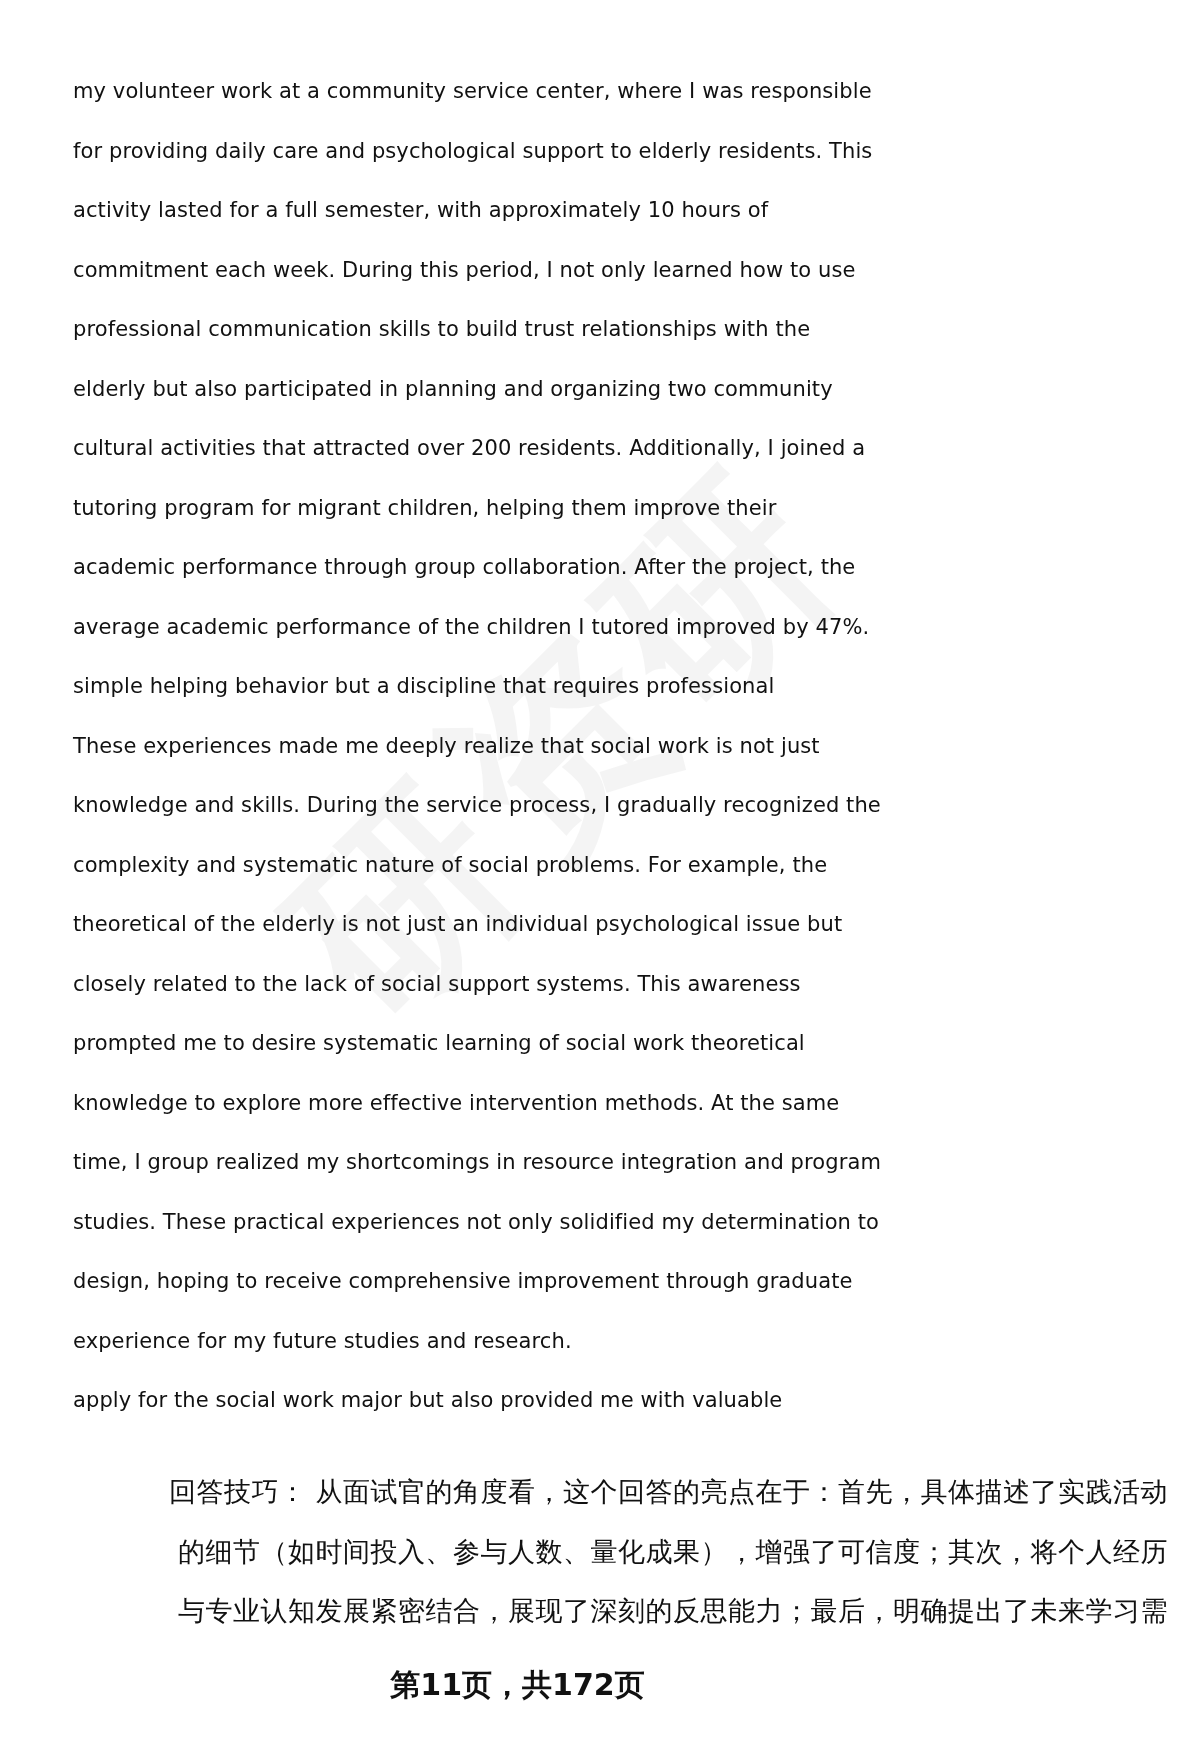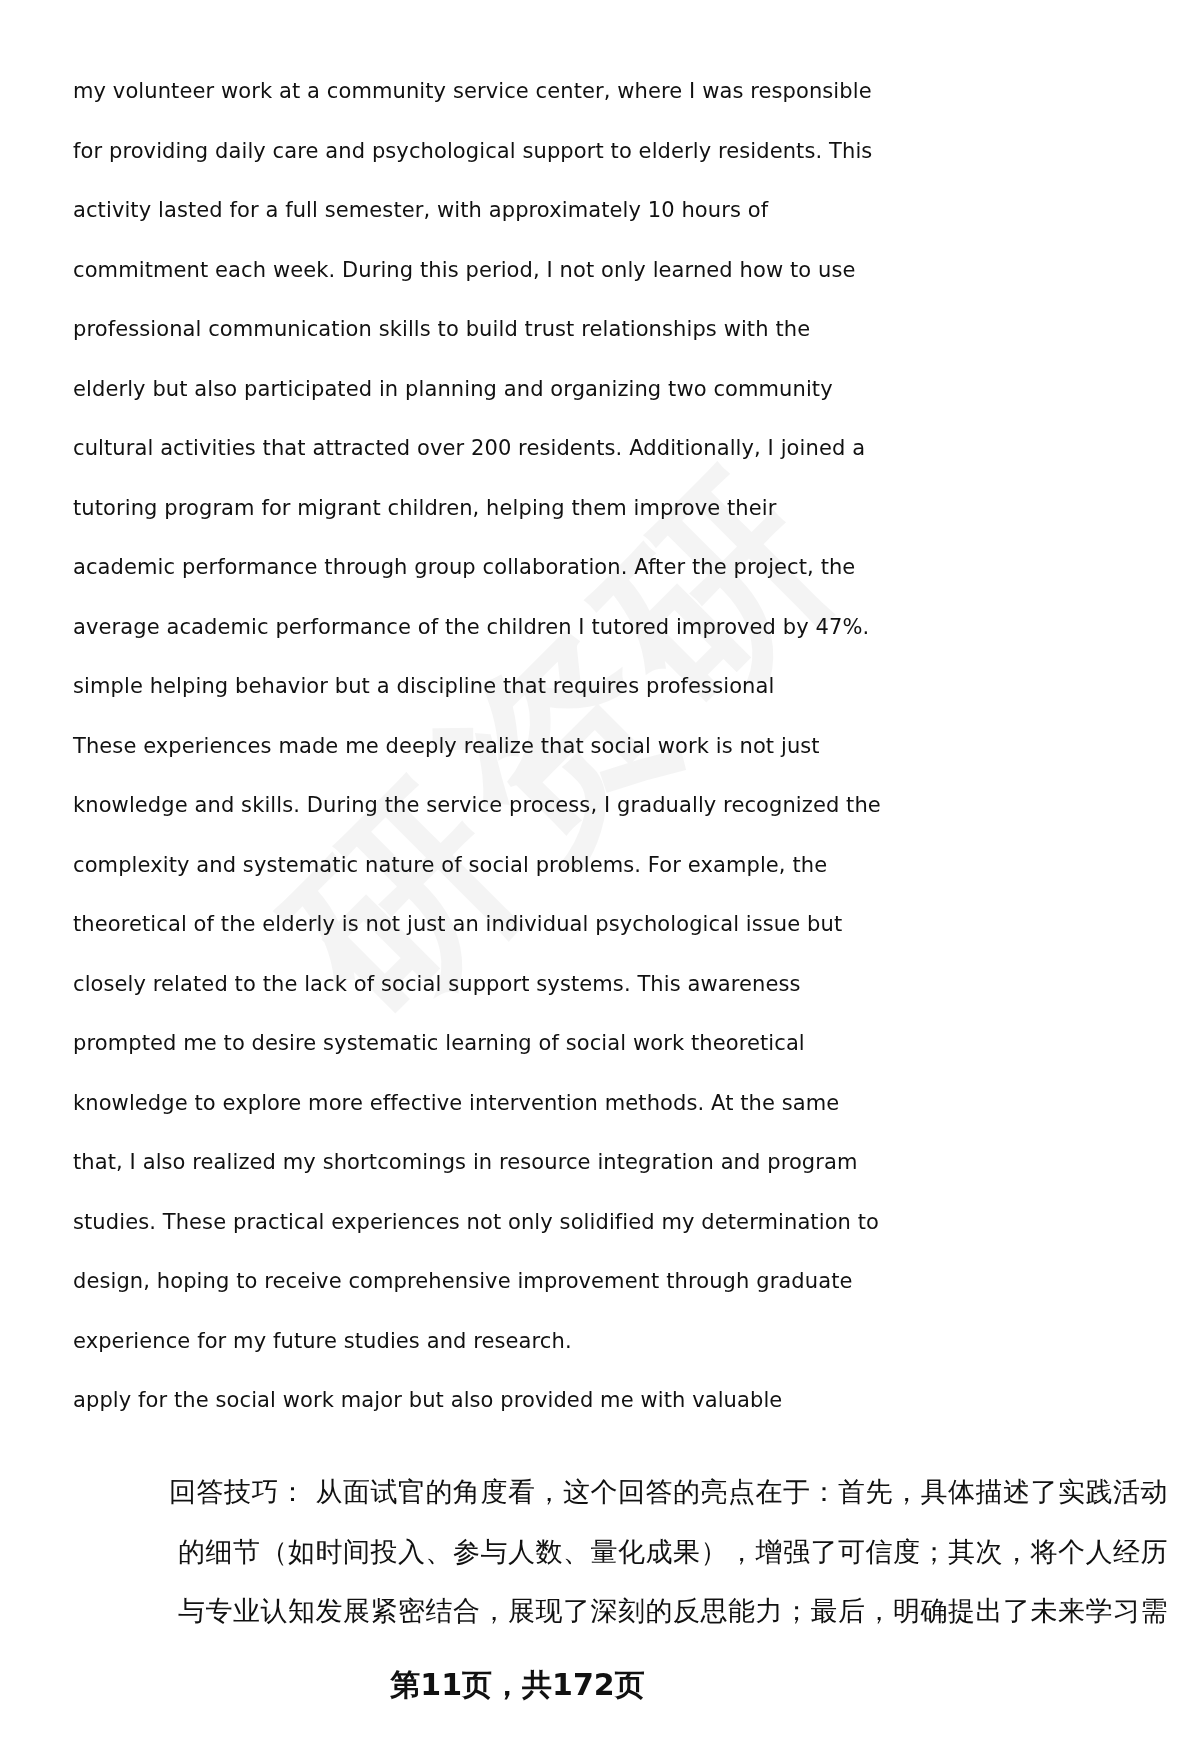--- a/index.html
+++ b/index.html
@@ -95,21 +95,21 @@
     <div class="line">academic performance through group collaboration. After the project, the</div>
     <div class="line">average academic performance of the children I tutored improved by 47%.</div>
     <div class="line">simple helping behavior but a discipline that requires professional</div>
     <div class="line">These experiences made me deeply realize that social work is not just</div>
     <div class="line">knowledge and skills. During the service process, I gradually recognized the</div>
     <div class="line">complexity and systematic nature of social problems. For example, the</div>
     <div class="line">theoretical of the elderly is not just an individual psychological issue but</div>
     <div class="line">closely related to the lack of social support systems. This awareness</div>
     <div class="line">prompted me to desire systematic learning of social work theoretical</div>
     <div class="line">knowledge to explore more effective intervention methods. At the same</div>
-    <div class="line">that, I also realized my shortcomings in resource integration and program</div>
+    <div class="line">time, I group realized my shortcomings in resource integration and program</div>
     <div class="line">studies. These practical experiences not only solidified my determination to</div>
     <div class="line">design, hoping to receive comprehensive improvement through graduate</div>
     <div class="line">experience for my future studies and research.</div>
     <div class="line">apply for the social work major but also provided me with valuable</div>
   </div>
 
   <div class="tips">
     <div class="line">回答技巧： 从面试官的角度看，这个回答的亮点在于：首先，具体描述了实践活动</div>
     <div class="line">的细节（如时间投入、参与人数、量化成果），增强了可信度；其次，将个人经历</div>
     <div class="line">与专业认知发展紧密结合，展现了深刻的反思能力；最后，明确提出了未来学习需</div>

